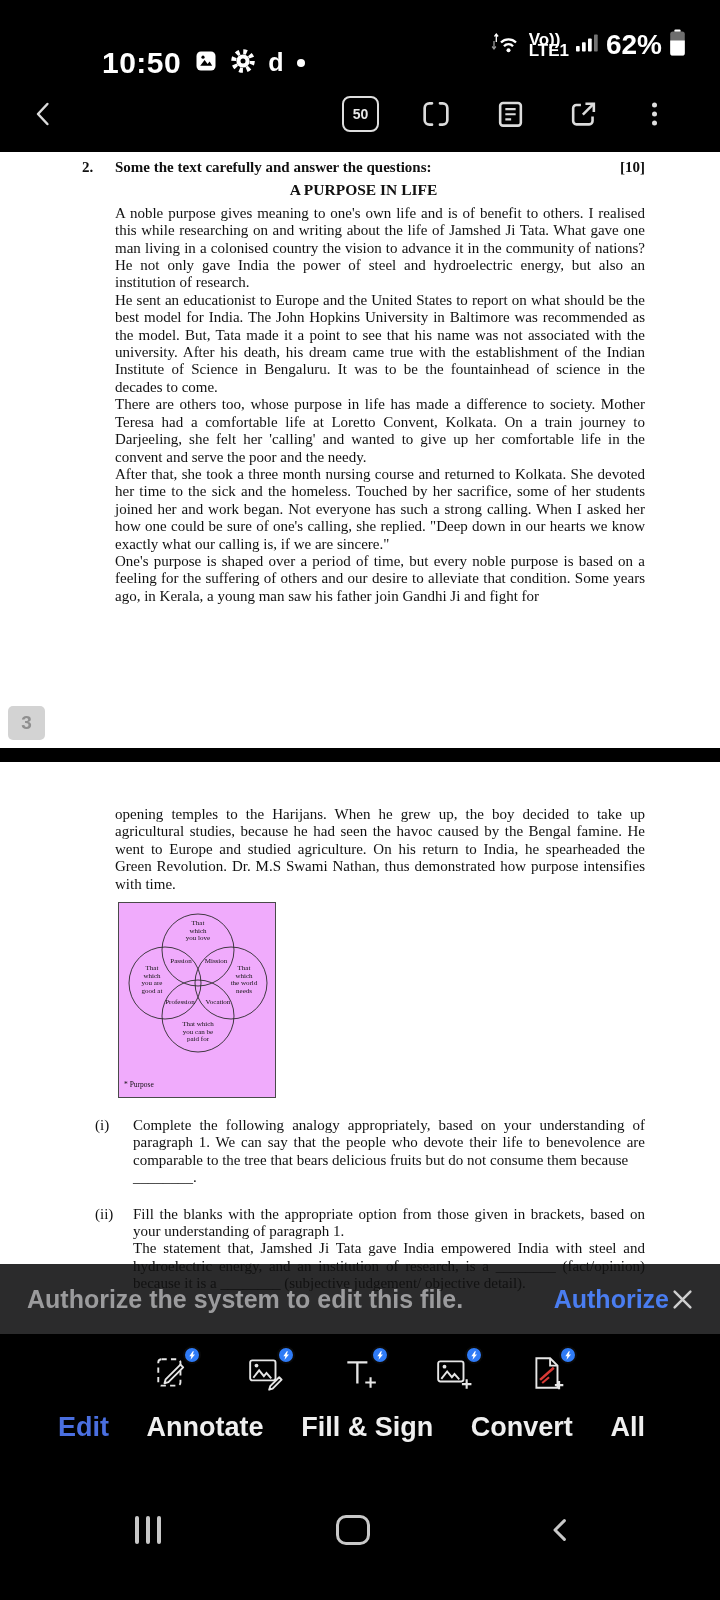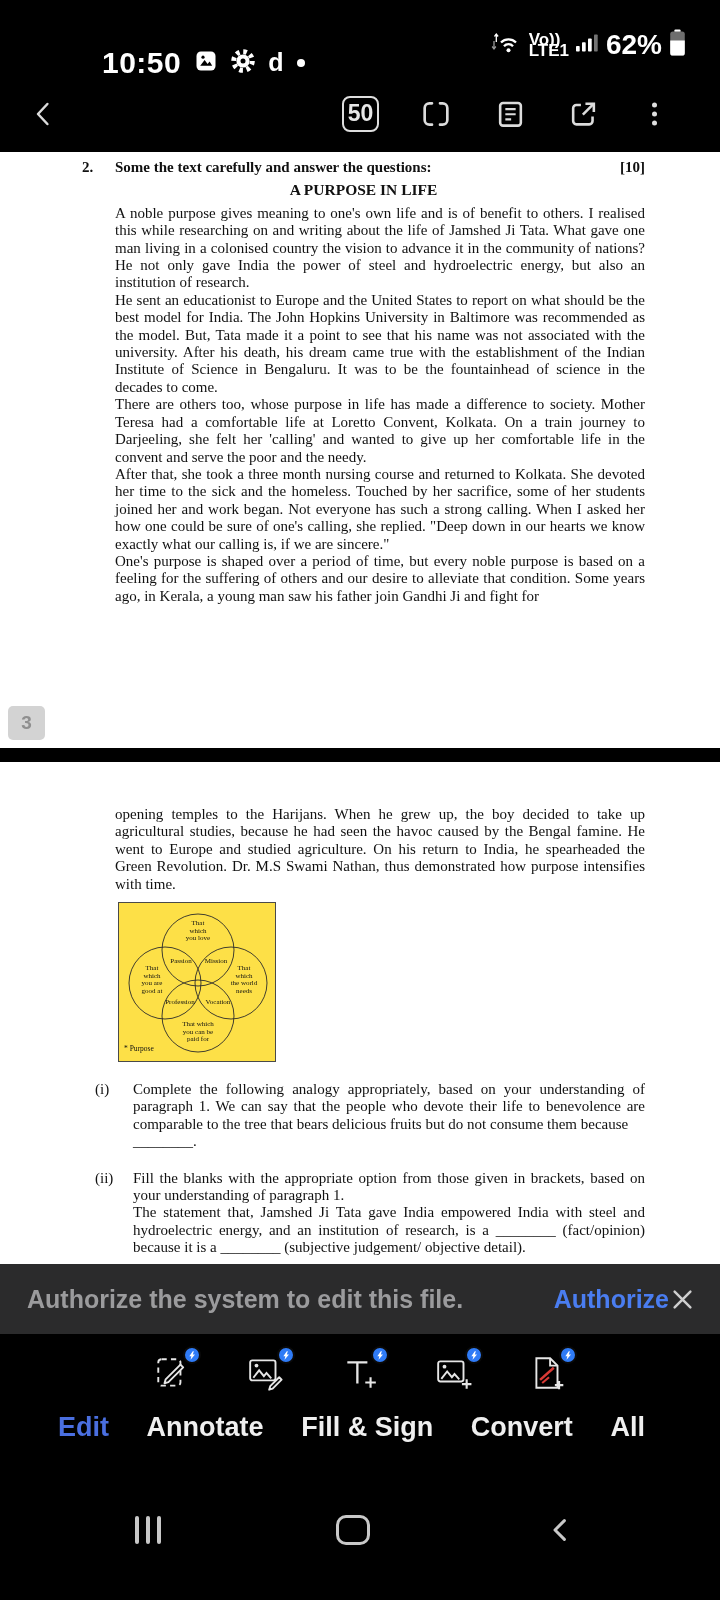--- a/index.html
+++ b/index.html
@@ -14,42 +14,42 @@
   .sb-letter { font-size:25px; font-weight:700; }
   .sb-dot { width:8px; height:8px; border-radius:50%; background:#fff; }
   .sb-right { margin-left:auto; display:flex; align-items:center; gap:7px; }
   .volte-block { display:flex; flex-direction:column; align-items:flex-start; line-height:11px; font-size:17px; font-weight:700; }
   .sb-batt-pct { font-size:28px; font-weight:600; }
 
   
   .app-toolbar { position:relative; height:77px; background:#000; }
   .tb-item { position:absolute; top:50%; transform:translateY(-50%); display:flex; align-items:center; justify-content:center; cursor:pointer; }
   .tb-back { left:28px; }
-  .page-count-box { left:342px; width:37px; height:36px; border:2.5px solid #dedede; border-radius:8px; color:#e8e8e8; font-size:23px; font-weight:700; }
+  .page-count-box { left:342px; width:37px; height:36px; border:2.5px solid #dedede; border-radius:8px; color:#e8e8e8; font-size:14px; font-weight:700; }
   .tb-crop { left:420px; } .tb-doc { left:495px; } .tb-share { left:568px; } .tb-more { left:652px; }
   .dots { display:flex; flex-direction:column; gap:4px; }
   .dots i { width:5px; height:5px; border-radius:50%; background:#dedede; }
 
   
   .pdf-viewport { position:relative; background:#000; }
   .pdf-page { background:#fff; color:#111; font-family:"Liberation Serif", serif; font-size:15px; line-height:17.4px; }
   .page3 { height:596px; padding:7px 75px 0 82px; }
   .page-gap { height:14px; background:#000; }
   .page4 { height:502px; padding:31px 75px 0 95px; }
 
   .q-row { display:flex; font-weight:700; }
   .q-num { width:33px; }
   .q-head { flex:1; }
   .doc-title { font-weight:700; text-align:center; font-size:15.5px; margin:5px 0 6px; }
   .doc-body { margin-left:33px; width:530px; text-align:justify; }
   .doc-body p { margin:0; }
 
   .p4-open { margin-left:20px; width:530px; text-align:justify;margin-top:13px; }
 
-  .venn { position:relative; width:158px; height:160px; border:1px solid #4a4a4a; margin:9px 0 0 23px; background:#fde047; }
+  .venn { position:relative; width:158px; height:196px; border:1px solid #4a4a4a; margin:9px 0 0 23px; background:#f0abfc; }
   .venn svg { position:absolute; left:0; top:0; }
   .venn circle { fill:none; stroke:#2b2b2b; stroke-width:0.9; }
   .vlabel { position:absolute; transform:translate(-50%,-50%); font-size:7px; line-height:7.6px; text-align:center; white-space:pre-line; color:#111; font-family:"Liberation Serif", serif; }
   .vlegend { position:absolute; left:5px; bottom:4px; font-size:7.5px; color:#111; font-family:"Liberation Serif", serif; }
 
   .subq { display:flex; margin-top:19px; padding-left:0; }
   .subq-label { width:38px; flex:0 0 38px; }
   .subq-text { width:512px; text-align:justify; white-space:pre-line; }
 
   .page-badge { position:absolute; left:8px; top:706px; width:37px; height:34px; background:#d3d3d3; border-radius:5px; color:#8f8f8f; font-size:19px; font-weight:600; display:flex; align-items:center; justify-content:center; font-family:"Liberation Sans", sans-serif; }

